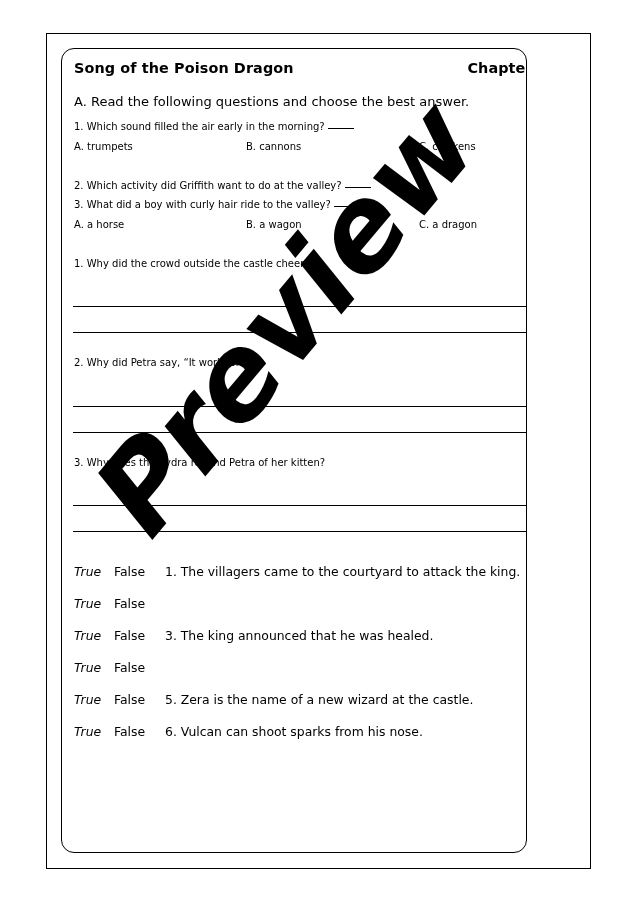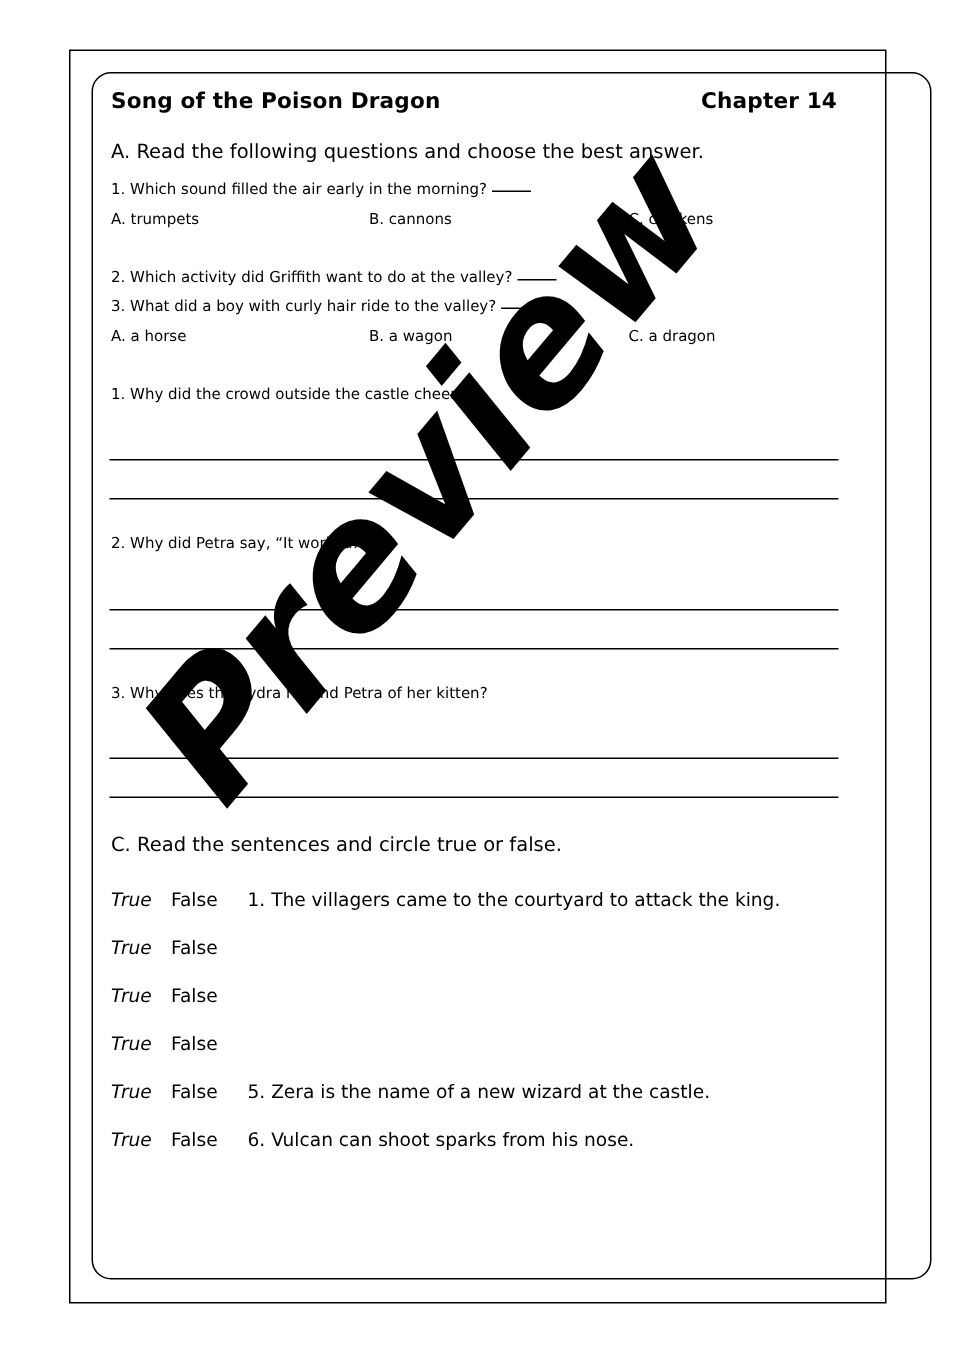--- a/index.html
+++ b/index.html
@@ -26,21 +26,21 @@
     border: 1.4px solid #000000;
     box-sizing: border-box;
     background: #ffffff;
   }
 
   
   .worksheet-box {
     position: absolute;
     left: 61px;
     top: 48px;
-    width: 560px;
+    width: 466px;
     height: 805px;
     border: 1.1px solid #000000;
     border-radius: 13px;
     box-sizing: border-box;
     background: transparent;
     overflow: hidden;
     padding-left: 37px;
   }
 
   .content {
@@ -209,38 +209,38 @@
     </div>
 
     <div>
       <div class="question-line">3. Why does the hydra remind Petra of her kitten?</div>
       <div class="answer-lines">
         <div class="answer-line"></div>
         <div class="answer-line"></div>
       </div>
     </div>
 
-    <div class="section-instr">C. Read the sentences and circle true or false.</div>
 
     <div class="block-gap-c"></div>
 
     <div class="tf-row">
       <span class="tf-true">True</span>
       <span class="tf-false">False</span>
       <span class="tf-text">1. The villagers came to the courtyard to attack the king.</span>
     </div>
 
     <div class="tf-row">
       <span class="tf-true">True</span>
       <span class="tf-false">False</span>
     </div>
 
     <div class="tf-row">
       <span class="tf-true">True</span>
       <span class="tf-false">False</span>
+      <span class="tf-text">3. The king announced that he was healed.</span>
     </div>
 
     <div class="tf-row">
       <span class="tf-true">True</span>
       <span class="tf-false">False</span>
     </div>
 
     <div class="tf-row">
       <span class="tf-true">True</span>
       <span class="tf-false">False</span>

